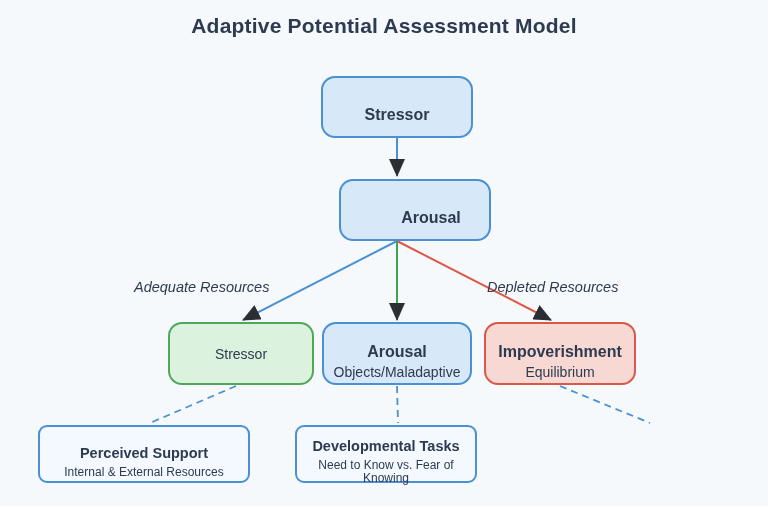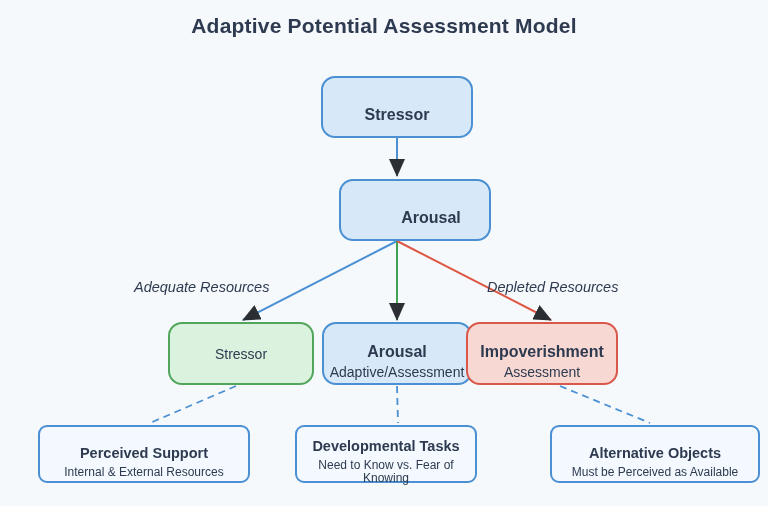--- a/index.html
+++ b/index.html
@@ -65,21 +65,21 @@
     font-style: italic;
     color: var(--text, #2d3a50);
     white-space: nowrap;
   }
 
   
   .n-stressor       { left: 321px; top: 76px;  width: 152px; height: 62px; }
   .n-arousal        { left: 339px; top: 179px; width: 152px; height: 62px; padding-left: 32px; }
   .n-equilibrium    { left: 168px; top: 322px; width: 146px; height: 63px; }
   .n-coping         { left: 322px; top: 322px; width: 150px; height: 63px; }
-  .n-impoverishment { left: 466px; top: 322px; width: 152px; height: 63px; }
+  .n-impoverishment { left: 484px; top: 322px; width: 152px; height: 63px; }
   .n-perceived      { left: 38px;  top: 425px; width: 212px; height: 58px; }
   .n-developmental  { left: 295px; top: 425px; width: 182px; height: 58px; }
   .n-alternative    { left: 550px; top: 425px; width: 210px; height: 58px; }
 
   .l-adequate { left: 134px; top: 279px; }
   .l-depleted { left: 487px; top: 279px; }
 </style>
 </head>
 <body>
 
@@ -112,36 +112,32 @@
 
   <span class="edge-label l-adequate">Adequate Resources</span>
   <span class="edge-label l-depleted">Depleted Resources</span>
 
   <div class="node green n-equilibrium">
     <span class="sublabel">Stressor</span>
   </div>
 
   <div class="node blue n-coping">
     <span class="label">Arousal</span>
-    <span class="sublabel">Adaptive/Assessment</span>
+    <span class="sublabel">Objects/Maladaptive</span>
   </div>
 
   <div class="node red n-impoverishment">
     <span class="label">Impoverishment</span>
-    <span class="sublabel">Assessment</span>
+    <span class="sublabel">Equilibrium</span>
   </div>
 
   <div class="node light small n-perceived">
     <span class="label">Perceived Support</span>
     <span class="sublabel">Internal &amp; External Resources</span>
   </div>
 
   <div class="node light small n-developmental">
     <span class="label">Developmental Tasks</span>
     <span class="sublabel">Need to Know vs. Fear of Knowing</span>
   </div>
 
-  <div class="node light small n-alternative">
-    <span class="label">Alternative Objects</span>
-    <span class="sublabel">Must be Perceived as Available</span>
-  </div>
 
 </div>
 
 </body></html>

